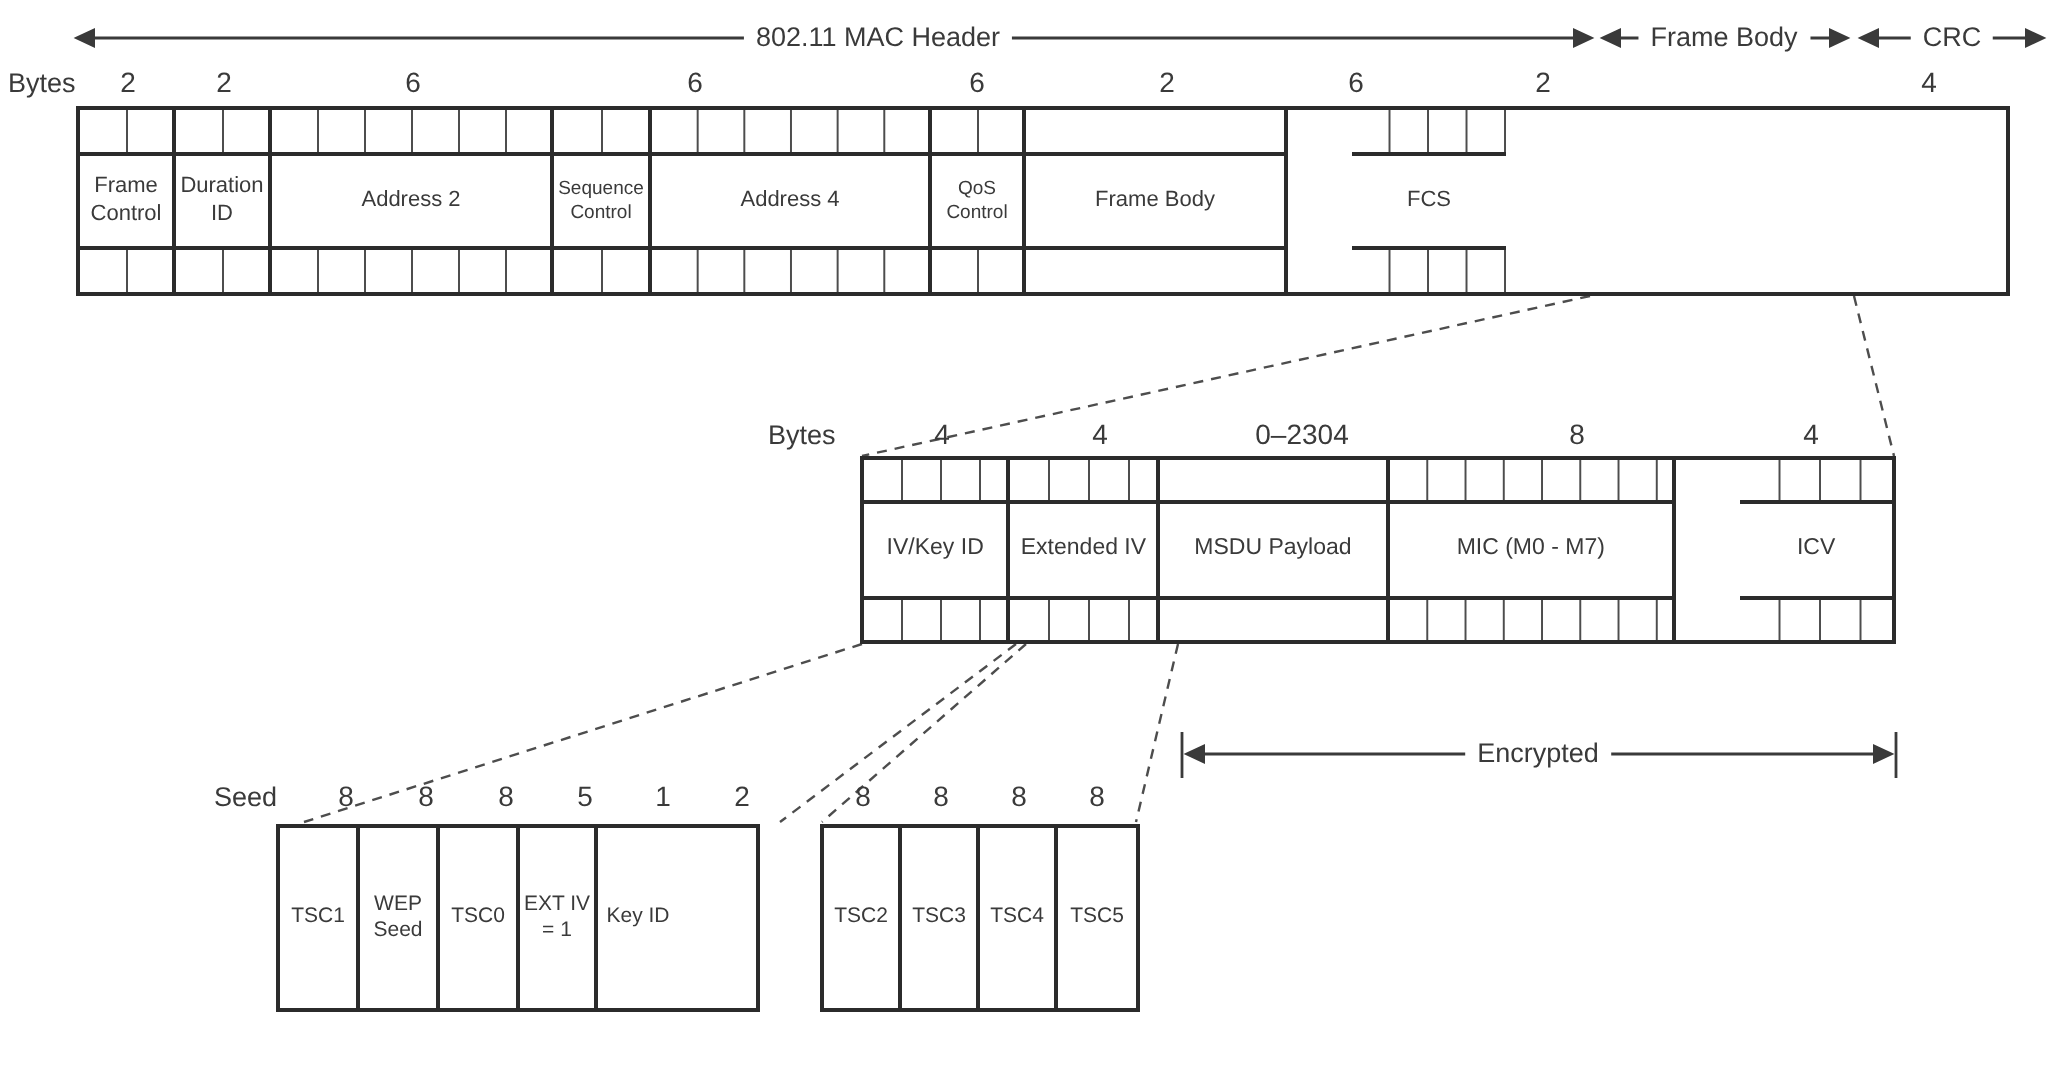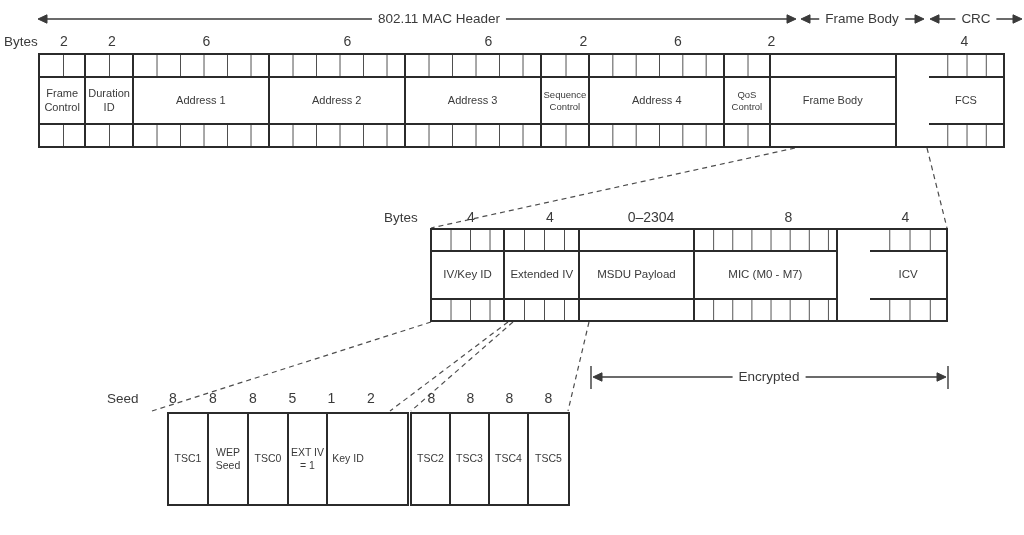--- a/index.html
+++ b/index.html
@@ -112,31 +112,21 @@
       <div class="flabel">Frame Control</div>
       <div class="ticks t-bot" style="background-size:24px 100%"></div>
     </div>
     <div class="fcell" style="width:48px">
       <div class="ticks t-top" style="background-size:24px 100%"></div>
       <div class="flabel">Duration ID</div>
       <div class="ticks t-bot" style="background-size:24px 100%"></div>
     </div>
     <div class="fcell" style="width:141px">
       <div class="ticks t-top" style="background-size:23.5px 100%"></div>
-      <div class="flabel">Address 1</div>
-      <div class="ticks t-bot" style="background-size:23.5px 100%"></div>
-    </div>
-    <div class="fcell" style="width:141px">
-      <div class="ticks t-top" style="background-size:23.5px 100%"></div>
       <div class="flabel">Address 2</div>
-      <div class="ticks t-bot" style="background-size:23.5px 100%"></div>
-    </div>
-    <div class="fcell" style="width:141px">
-      <div class="ticks t-top" style="background-size:23.5px 100%"></div>
-      <div class="flabel">Address 3</div>
       <div class="ticks t-bot" style="background-size:23.5px 100%"></div>
     </div>
     <div class="fcell" style="width:49px">
       <div class="ticks t-top" style="background-size:24.5px 100%"></div>
       <div class="flabel sm">Sequence Control</div>
       <div class="ticks t-bot" style="background-size:24.5px 100%"></div>
     </div>
     <div class="fcell" style="width:140px">
       <div class="ticks t-top" style="background-size:23.33px 100%"></div>
       <div class="flabel">Address 4</div>
@@ -198,21 +188,21 @@
 
   <div class="unit" style="left:107px;top:391px;">Seed</div>
   <div class="numrow" style="left:153px;top:390px;">
     <div class="num" style="width:40px">8</div>
     <div class="num" style="width:40px">8</div>
     <div class="num" style="width:40px">8</div>
     <div class="num" style="width:39px">5</div>
     <div class="num" style="width:39px">1</div>
     <div class="num" style="width:40px">2</div>
   </div>
-  <div class="btable" style="left:167px;top:412px;width:242px;height:94px;">
+  <div class="btable" style="left:138px;top:412px;width:242px;height:94px;">
     <div class="bcell" style="width:40px">TSC1</div>
     <div class="bcell" style="width:40px">WEP Seed</div>
     <div class="bcell" style="width:40px">TSC0</div>
     <div class="bcell" style="width:39px">EXT IV = 1</div>
     <div class="bcell" style="width:40px">Key ID</div>
   </div>
 
   <div class="numrow" style="left:412px;top:390px;">
     <div class="num" style="width:39px">8</div>
     <div class="num" style="width:39px">8</div>

